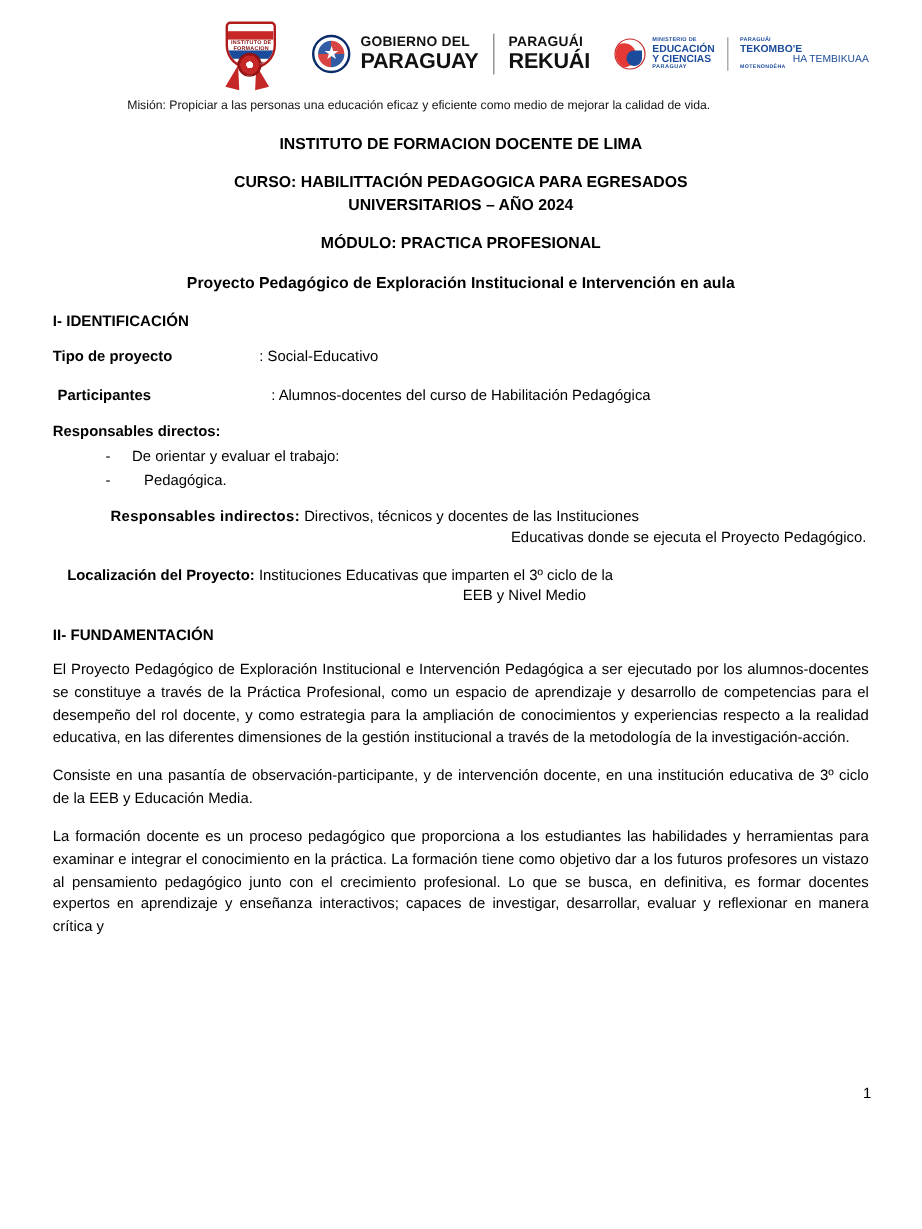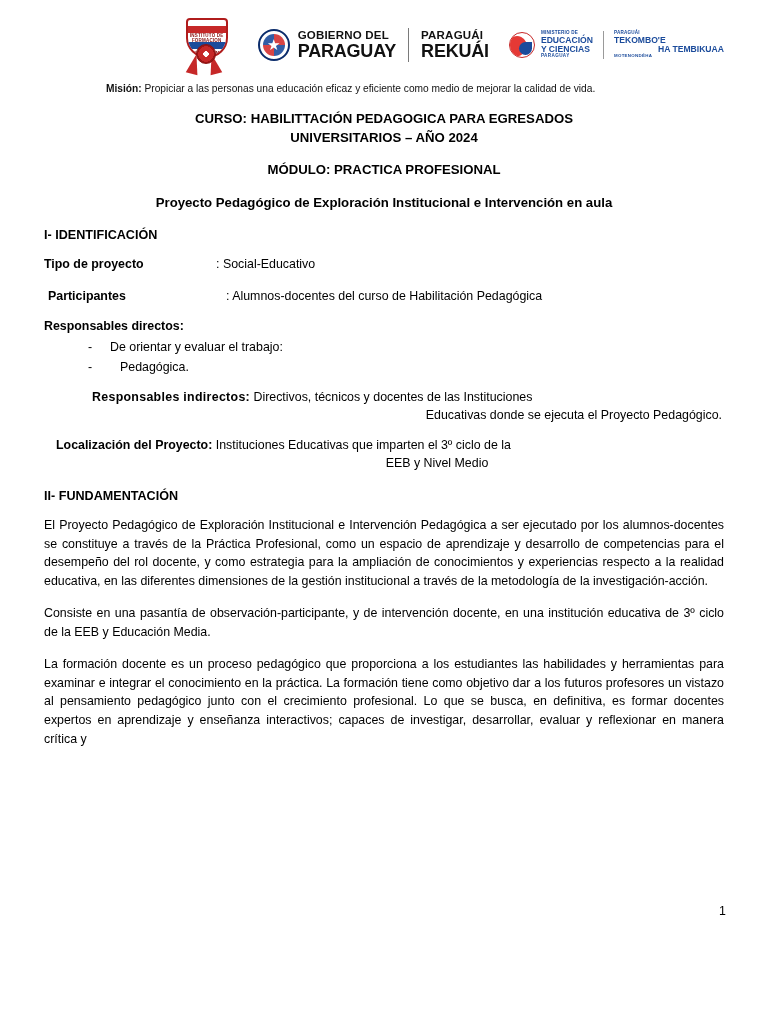--- a/index.html
+++ b/index.html
@@ -216,32 +216,32 @@
   .mec .mec-t .l0 { font-size: 4.6px; font-weight: bold; color: #1b4b9b; letter-spacing:.2px;}
   .mec .mec-t .l1 { font-size: 8.6px; font-weight: bold; color: #1b4b9b; }
   .mec .mec-t .l2 { font-size: 8.6px; font-weight: bold; color: #1b4b9b; }
   .mec .mec-t .l3 { font-size: 4.6px; font-weight: bold; color: #1b4b9b; letter-spacing:.4px;}
   .mec .vdiv {
     width: 1px; height: 28px; background: #9a9a9a; margin: 0 4px;
   }
   .mec .tek { line-height: 1.06; }
   .mec .tek .t0 { font-size: 4.6px; font-weight: bold; color: #1b4b9b; letter-spacing: .2px;}
   .mec .tek .t1 { font-size: 8.6px; font-weight: bold; color: #1b4b9b; }
-  .mec .tek .t2 { font-size: 8.6px; font-weight: bold; color: #1b4b9b; padding-left: 44px; }
+  .mec .tek .t2 { font-size: 8.6px; font-weight: normal; color: #1b4b9b; padding-left: 44px; }
   .mec .tek .t3 { font-size: 4.4px; font-weight: bold; color: #1b4b9b; letter-spacing: .3px;}
 
   
   .mission {
     margin-top: 6px;
     font-size: 10.2px;
     line-height: 1.35;
     color: #111;
     padding-left: 62px;
   }
-  .mission b { font-weight: bold; }
+  .mission b { font-weight: normal; }
 
   
   .t-center {
     text-align: center;
     font-weight: bold;
     font-size: 13.2px;
     line-height: 1.45;
   }
   .m-top-1 { margin-top: 14px; }
   .m-top-2 { margin-top: 13px; }
@@ -388,20 +388,21 @@
         <div class="t2">HA TEMBIKUAA</div>
         <div class="t3">MOTENONDÉHA</div>
       </div>
     </div>
   </div>
 
   <div class="mission">
     <b>Misión:</b><span> Propiciar a las personas una educación eficaz y eficiente como medio de mejorar la calidad de vida.</span>
   </div>
 
+  <div class="t-center m-top-1">INSTITUTO DE FORMACION DOCENTE DE LIMA</div>
   <div class="t-center m-top-2">CURSO: HABILITTACIÓN PEDAGOGICA PARA EGRESADOS</div>
   <div class="t-center">UNIVERSITARIOS – AÑO 2024</div>
   <div class="t-center m-top-3">MÓDULO: PRACTICA PROFESIONAL</div>
   <div class="t-center m-top-4">Proyecto Pedagógico de Exploración Institucional e Intervención en aula</div>
 
   <div class="sec-title">I- IDENTIFICACIÓN</div>
 
   <div class="field">
     <div class="lbl w1">Tipo de proyecto</div>
     <div class="val">: Social-Educativo</div>

